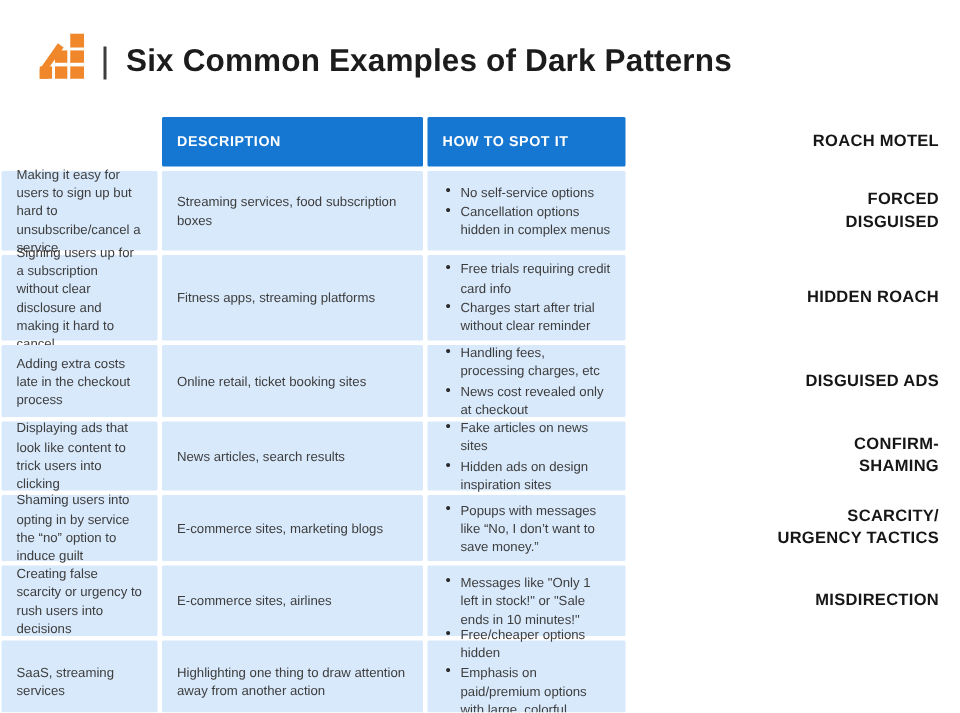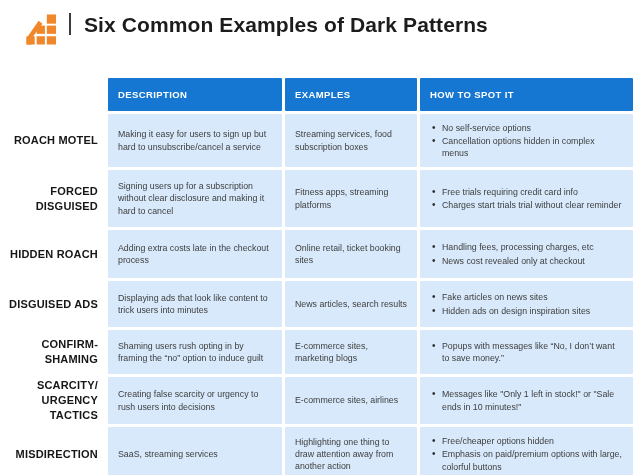--- a/index.html
+++ b/index.html
@@ -11,21 +11,21 @@
   .page {
     position: relative;
     width: 640px;
     height: 475px;
     background: #ffffff;
     overflow: hidden;
   }
   
   .header {
     display: flex;
-    align-items: flex-start;
+    align-items: flex-end;
     padding: 13px 0 0 26px;
     height: 40px;
   }
   .logo-icon {
     width: 31px;
     height: 32px;
     flex: 0 0 auto;
   }
   .header-divider {
     width: 2px;
@@ -125,21 +125,20 @@
       </g>
     </svg>
     <div class="header-divider"></div>
     <div class="page-title">Six Common Examples of Dark Patterns</div>
   </div>
 
   <div class="table">
 
     <div class="corner-cell"></div>
     <div class="col-header">DESCRIPTION</div>
-    <div class="col-header">EXAMPLES</div>
     <div class="col-header">HOW TO SPOT IT</div>
 
     <div class="row-label">ROACH MOTEL</div>
     <div class="cell">
         <span>Making it easy for users to sign up but hard to unsubscribe/cancel a service</span>
       </div>
     <div class="cell">
         <span>Streaming services, food subscription boxes</span>
       </div>
     <div class="cell">
@@ -153,56 +152,56 @@
 DISGUISED</div>
     <div class="cell">
         <span>Signing users up for a subscription without clear disclosure and making it hard to cancel</span>
       </div>
     <div class="cell">
         <span>Fitness apps, streaming platforms</span>
       </div>
     <div class="cell">
       <ul class="spot-list">
         <li>Free trials requiring credit card info</li>
-        <li>Charges start trials trial without clear reminder</li>
+        <li>Charges start after trial without clear reminder</li>
       </ul>
     </div>
 
     <div class="row-label">HIDDEN ROACH</div>
     <div class="cell">
         <span>Adding extra costs late in the checkout process</span>
       </div>
     <div class="cell">
         <span>Online retail, ticket booking sites</span>
       </div>
     <div class="cell">
       <ul class="spot-list">
         <li>Handling fees, processing charges, etc</li>
         <li>News cost revealed only at checkout</li>
       </ul>
     </div>
 
     <div class="row-label">DISGUISED ADS</div>
     <div class="cell">
-        <span>Displaying ads that look like content to trick users into minutes</span>
+        <span>Displaying ads that look like content to trick users into clicking</span>
       </div>
     <div class="cell">
         <span>News articles, search results</span>
       </div>
     <div class="cell">
       <ul class="spot-list">
         <li>Fake articles on news sites</li>
         <li>Hidden ads on design inspiration sites</li>
       </ul>
     </div>
 
     <div class="row-label">CONFIRM-
 SHAMING</div>
     <div class="cell">
-        <span>Shaming users rush opting in by framing the “no” option to induce guilt</span>
+        <span>Shaming users into opting in by service the “no” option to induce guilt</span>
       </div>
     <div class="cell">
         <span>E-commerce sites, marketing blogs</span>
       </div>
     <div class="cell">
       <ul class="spot-list">
         <li>Popups with messages like “No, I don’t want to save money.”</li>
       </ul>
     </div>
 

